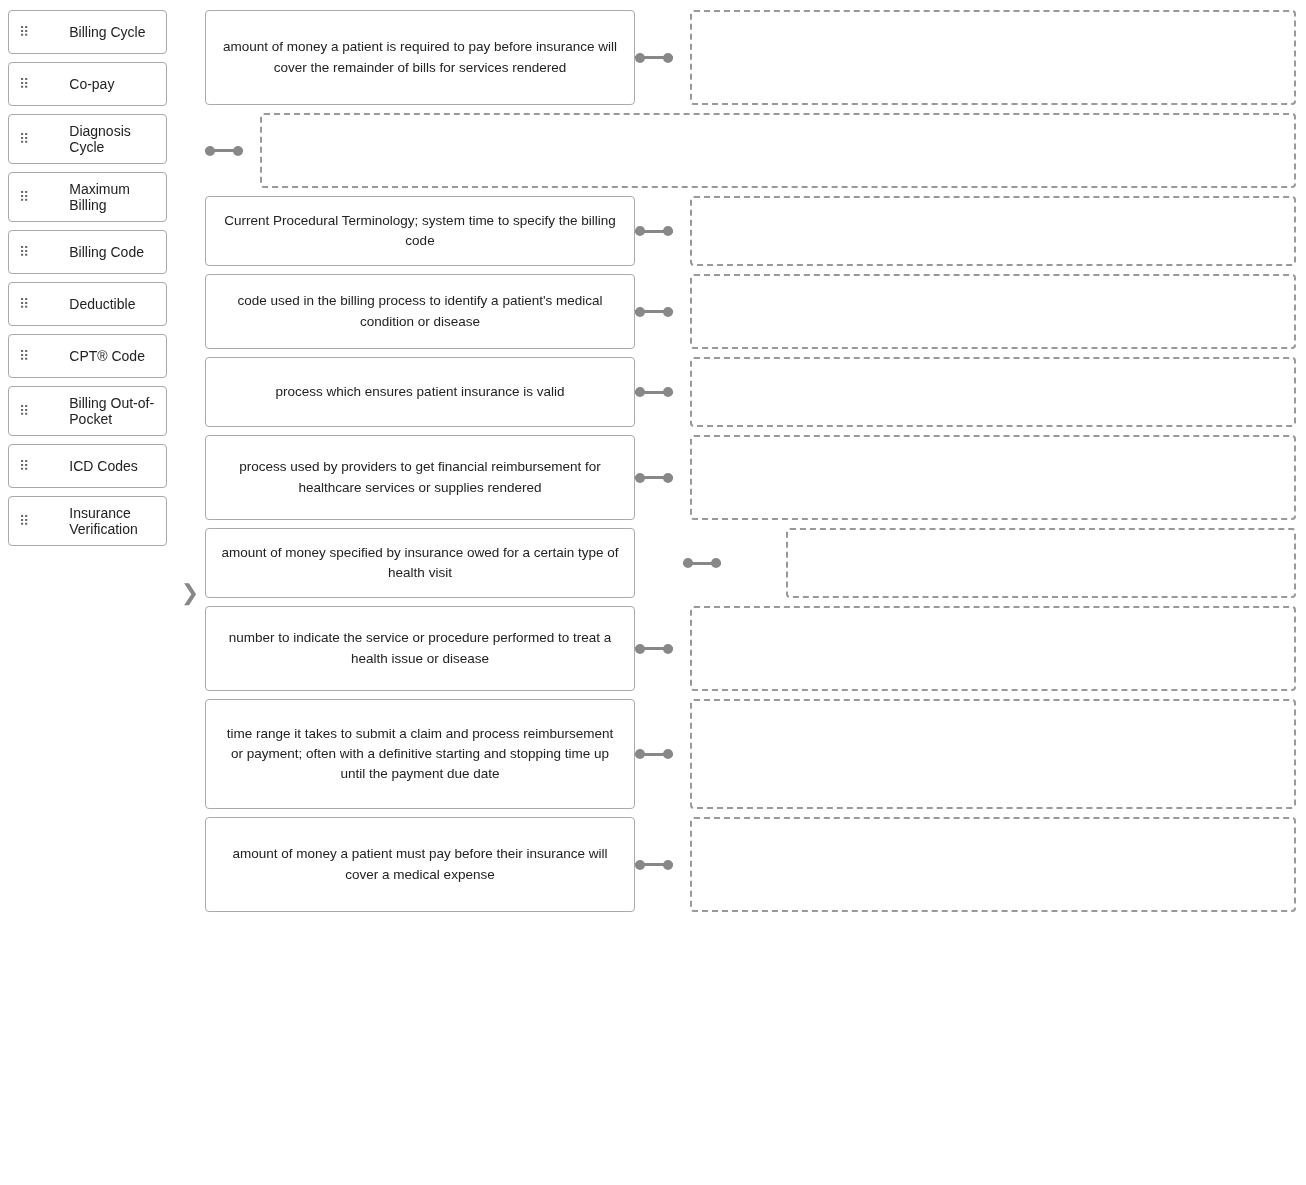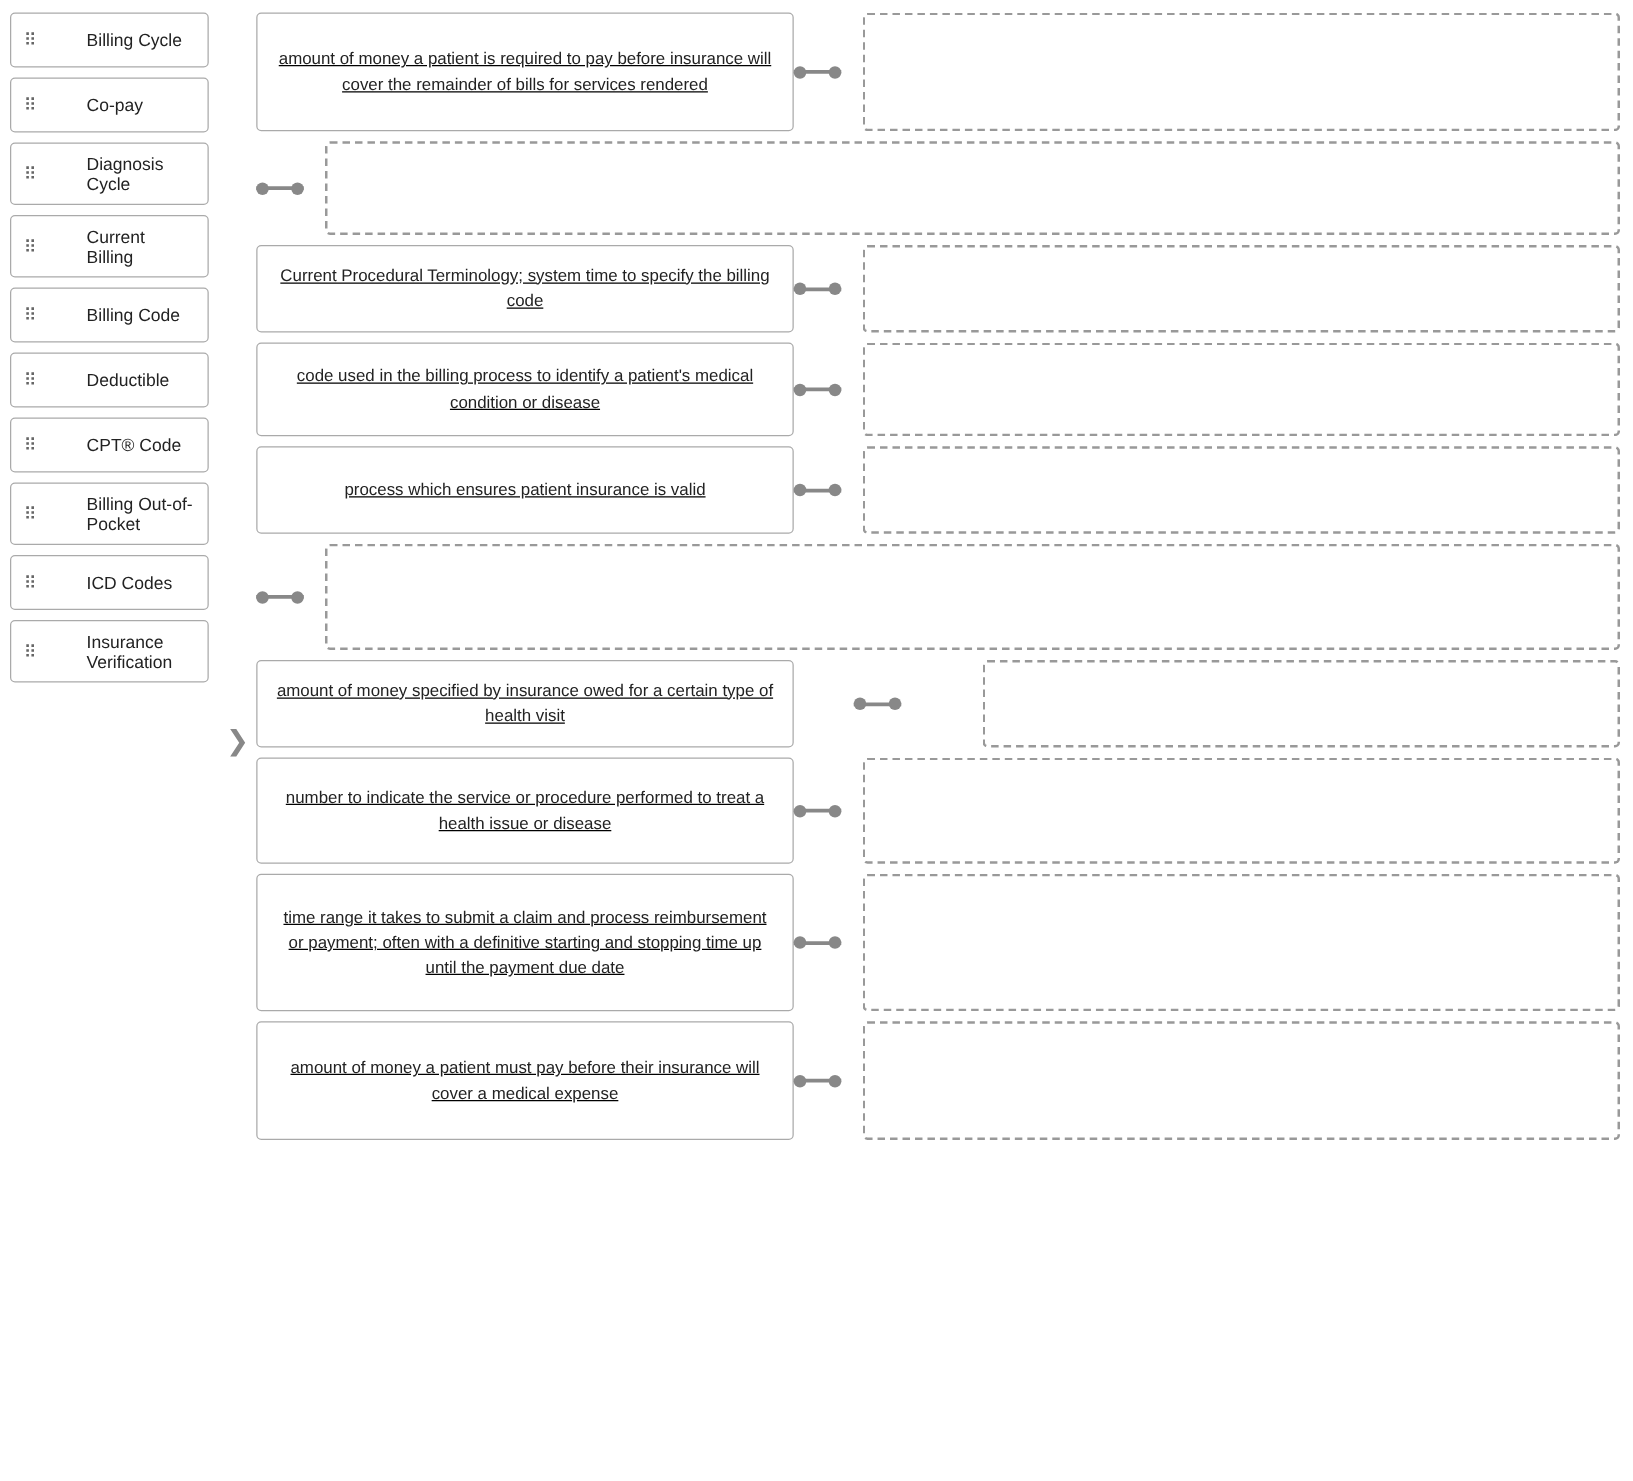--- a/index.html
+++ b/index.html
@@ -63,21 +63,20 @@
       font-size: 22px;
       color: #888;
     }
 
     
     .main-area {
       flex: 1;
       padding: 10px 10px 10px 0;
       display: flex;
       gap: 12px;
-      text-decoration: underline;
     }
 
     .definition-box {
       border: 1.5px solid #aaa;
       border-radius: 4px;
       padding: 10px 14px;
       text-align: center;
       font-size: 13.5px;
       color: #222;
       line-height: 1.5;
@@ -186,21 +185,21 @@
     <div class="sidebar-item">
     <span class="drag-icon">⠿</span>
     <span class="item-label">Co-pay</span>
   </div>
     <div class="sidebar-item">
     <span class="drag-icon">⠿</span>
     <span class="item-label">Diagnosis Cycle</span>
   </div>
     <div class="sidebar-item">
     <span class="drag-icon">⠿</span>
-    <span class="item-label">Current Billing</span>
+    <span class="item-label">Maximum Billing</span>
   </div>
     <div class="sidebar-item">
     <span class="drag-icon">⠿</span>
     <span class="item-label">Billing Code</span>
   </div>
     <div class="sidebar-item">
     <span class="drag-icon">⠿</span>
     <span class="item-label">Deductible</span>
   </div>
     <div class="sidebar-item">
@@ -264,20 +263,23 @@
       <div class="matching-row row-h5">
     <div class="definition-box">
       <span class="definition-text">process which ensures patient insurance is valid</span>
     </div>
     <div class="connector-wrap">
       <div class="connector-line"></div>
     </div>
     <div class="drop-target"></div>
   </div>
       <div class="matching-row row-h6">
+    <div class="definition-box">
+      <span class="definition-text">process used by providers to get financial reimbursement for healthcare services or supplies rendered</span>
+    </div>
     <div class="connector-wrap">
       <div class="connector-line"></div>
     </div>
     <div class="drop-target"></div>
   </div>
       <div class="matching-row row-h7">
     <div class="definition-box">
       <span class="definition-text">amount of money specified by insurance owed for a certain type of health visit</span>
     </div>
     <div class="connector-wrap">

